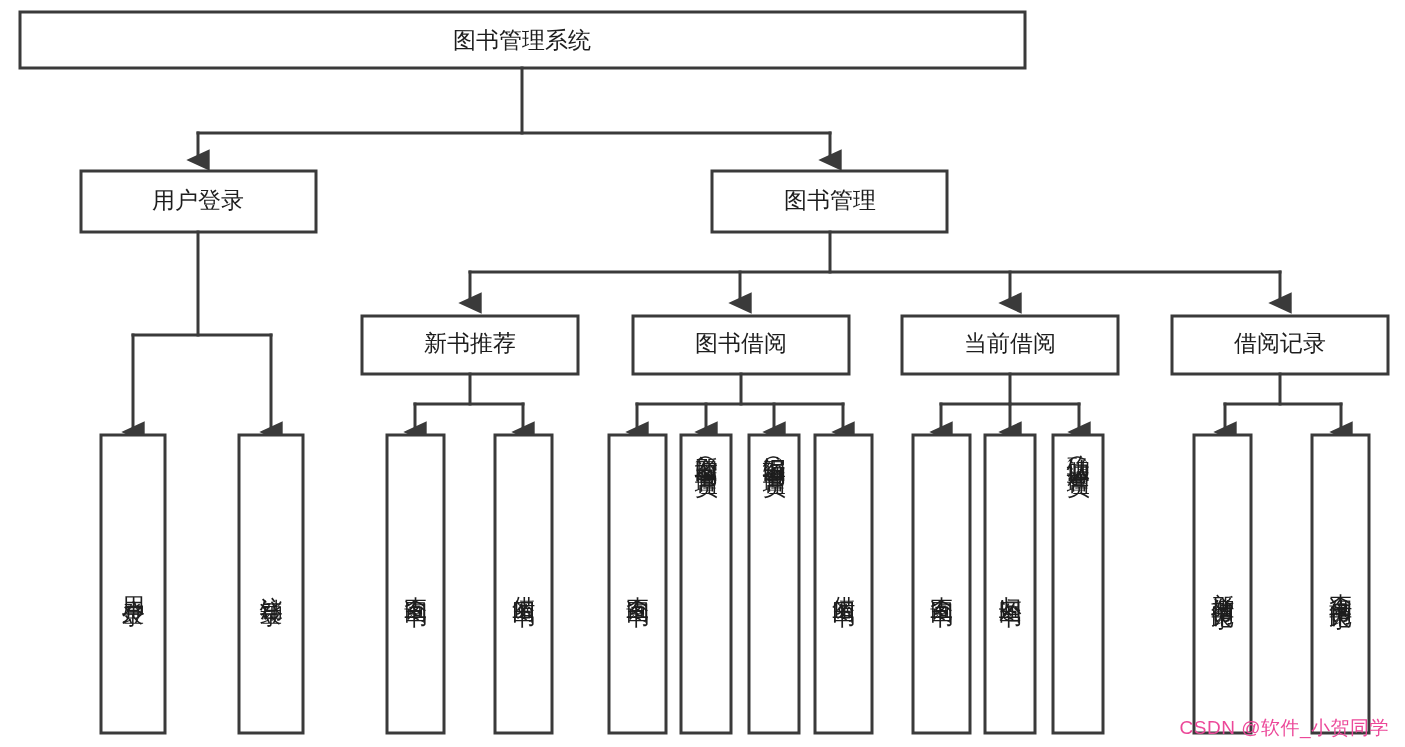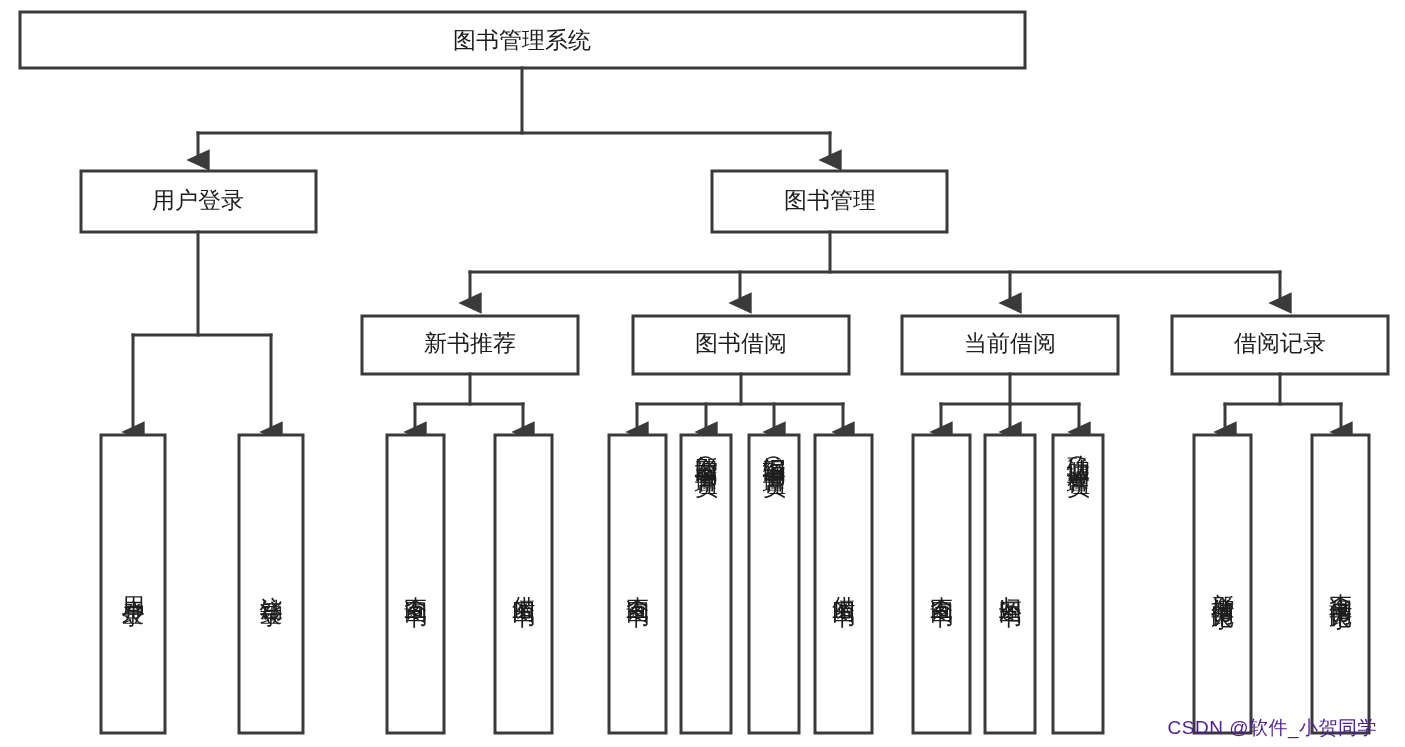--- a/index.html
+++ b/index.html
@@ -57,25 +57,25 @@
     font-family: "Liberation Sans", "DejaVu Sans", sans-serif;
     font-size: 23px;
     line-height: 1.28;
     color: #1d1d1d;
     letter-spacing: 3px;
     white-space: nowrap;
     text-align: center;
   }
   .watermark {
     position: absolute;
-    right: 28px;
+    right: 16px;
     bottom: 6px;
     font-family: "Liberation Sans", "DejaVu Sans", sans-serif;
     font-size: 19px;
-    color: #4c1d95;
+    color: #ec4899;
     letter-spacing: 0.5px;
     white-space: nowrap;
   }
 </style>
 </head>
 <body>
 
 <div id="diagram-root">
 
   <svg id="diagram-svg" viewBox="0 0 1405 747">

